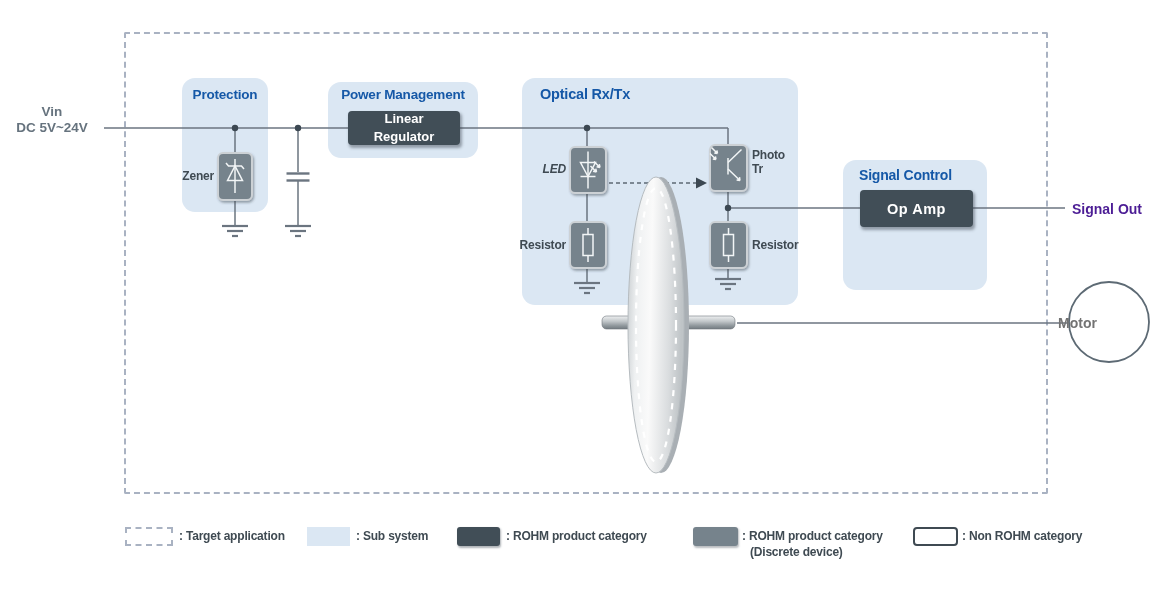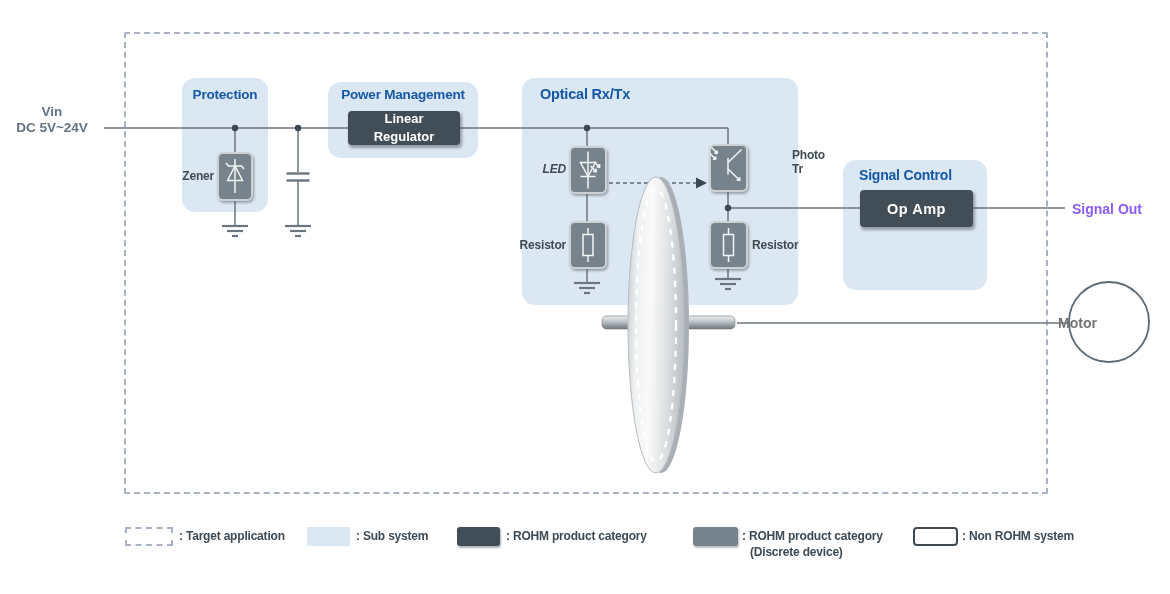--- a/index.html
+++ b/index.html
@@ -25,26 +25,26 @@
            align-items:center;justify-content:center;text-align:center;
            box-shadow:1.5px 2.5px 3px rgba(55,65,75,.45);}
   #b-linreg{left:348px;top:111px;width:112px;height:34px;font-size:13px;line-height:18px;padding:0 14px;box-sizing:border-box;}
   #b-opamp{left:860px;top:190px;width:113px;height:37px;font-size:14.5px;letter-spacing:.5px;}
   #b-comp{left:860px;top:238px;width:113px;height:35px;font-size:14.5px;letter-spacing:.5px;}
   
   .clabel{color:#3f4a52;font-weight:bold;font-size:12px;letter-spacing:-0.2px;line-height:13.5px;}
   #l-zener{left:112px;top:170px;width:102px;text-align:right;}
   #l-led{left:464px;top:163px;width:102px;text-align:right;font-style:italic;}
   #l-res-tx{left:464px;top:239px;width:102px;text-align:right;}
-  #l-photo{left:752px;top:149px;width:46px;margin-left:40px;}
+  #l-photo{left:752px;top:149px;width:46px;}
   #l-res-rx{left:752px;top:239px;width:60px;}
   
   .iolabel{color:#66737e;font-weight:bold;font-size:13.5px;line-height:16px;}
   #l-vin{left:0px;top:104px;width:104px;text-align:center;}
-  #l-sigout{left:1072px;top:201px;font-size:14px;color:#8b5cf6;}
+  #l-sigout{left:1072px;top:201px;font-size:14px;color:#4c1d95;}
   #l-motor{left:1058px;top:315px;width:80px;font-size:14px;color:#737373;}
   
   .leg-label{color:#3f4a52;font-weight:bold;font-size:12px;letter-spacing:-0.2px;line-height:16px;}
   .sw{position:absolute;height:19px;box-sizing:border-box;}
   #sw-target{left:125px;top:527px;width:48px;border:2px dashed #a9b2c2;background:#fff;}
   #sw-subsys{left:307px;top:527px;width:43px;background:#dbe7f3;}
   #sw-rohm{left:457px;top:527px;width:43px;background:#414e57;border-radius:3px;box-shadow:1px 1.5px 2px rgba(55,65,75,.4);}
   #sw-discrete{left:693px;top:527px;width:45px;background:#76838c;border-radius:3px;box-shadow:1px 1.5px 2px rgba(55,65,75,.35);}
   #sw-nonrohm{left:913px;top:527px;width:45px;background:#fff;border:2px solid #3f4a52;border-radius:4px;}
   #lg-target{left:179px;top:528px;} #lg-subsys{left:356px;top:528px;}
@@ -216,15 +216,15 @@
   <div class="sw" id="sw-target"></div>
   <div class="abs leg-label" id="lg-target">: Target application</div>
   <div class="sw" id="sw-subsys"></div>
   <div class="abs leg-label" id="lg-subsys">: Sub system</div>
   <div class="sw" id="sw-rohm"></div>
   <div class="abs leg-label" id="lg-rohm">: ROHM product category</div>
   <div class="sw" id="sw-discrete"></div>
   <div class="abs leg-label" id="lg-discrete">: ROHM product category</div>
   <div class="abs leg-label" id="lg-discrete2">(Discrete device)</div>
   <div class="sw" id="sw-nonrohm"></div>
-  <div class="abs leg-label" id="lg-nonrohm">: Non ROHM system</div>
+  <div class="abs leg-label" id="lg-nonrohm">: Non ROHM category</div>
 
 </div>
 
 </body></html>

